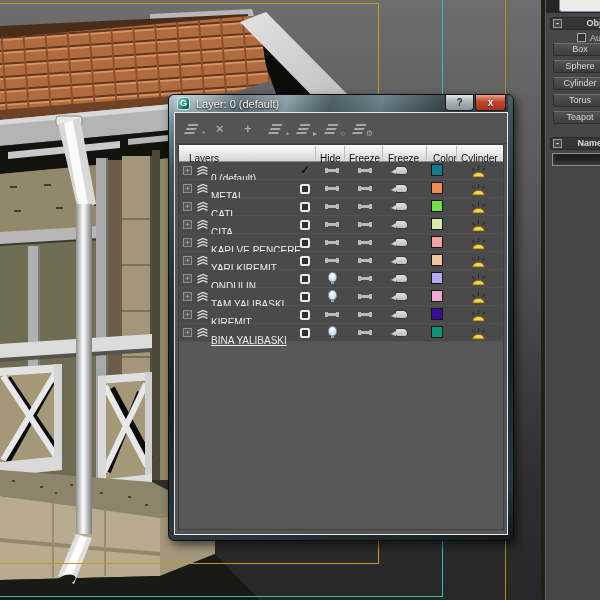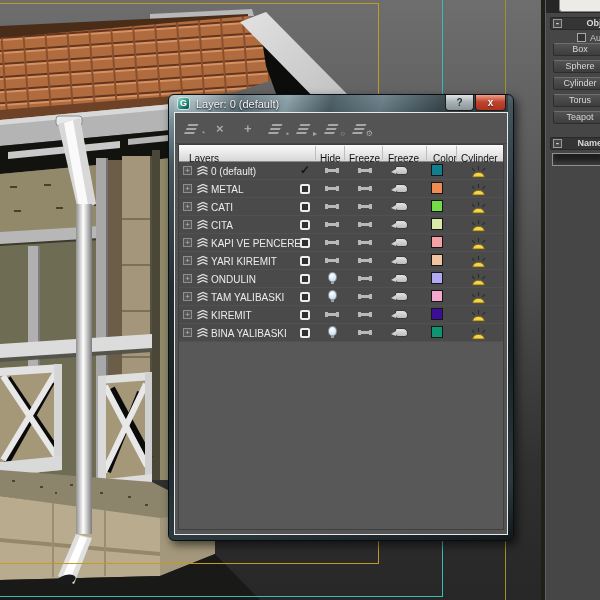--- a/index.html
+++ b/index.html
@@ -45,21 +45,21 @@
   #grid{position:absolute;left:3px;right:3px;top:31px;bottom:4px;background:#585858;border:1px solid #3f3f3f;}
   #grid-header{height:16px;background:linear-gradient(#fbfbfb,#d7d7d7);position:relative;
        font-size:10px;color:#111;border-bottom:1px solid #8a8a8a;}
   .hcell{position:absolute;top:8px;}
   .hsep{position:absolute;top:1px;bottom:1px;width:1px;background:#bdbdbd;}
   #rows{position:relative;}
   .lrow{position:relative;height:17px;background:#4a4a4a;border-bottom:1px solid #515151;}
   .expand{position:absolute;left:4px;top:4px;width:9px;height:9px;border:1px solid #8f8f8f;
        background:#565656;color:#bbb;font-size:8px;line-height:8px;text-align:center;box-sizing:border-box;}
   .stack{position:absolute;left:17px;top:2px;}
-  .lname{position:absolute;left:32px;top:4px;font-size:10px;color:#ececec;white-space:nowrap;}
+  .lname{position:absolute;left:32px;top:11px;font-size:10px;color:#ececec;white-space:nowrap;text-decoration:underline;}
   .ccheck{position:absolute;left:119px;top:1px;width:14px;text-align:center;color:#151515;
        font-size:12px;font-weight:bold;}
   .cbox{position:absolute;left:121px;top:4px;width:10px;height:10px;border:2px solid #ececec;
        background:#2f2f2f;border-radius:2px;box-sizing:border-box;}
   .dash{position:absolute;width:12px;height:3px;background:#b9b9b9;top:7px;}
   .dash::before,.dash::after{content:"";position:absolute;top:-1px;width:3px;height:5px;background:#b9b9b9;}
   .dash::before{left:-1px}.dash::after{right:-1px}
   .d-hide{left:147px}.d-freeze{left:180px}
   .bulb{position:absolute;left:149px;top:2px;width:9px;height:10px;border-radius:50% 50% 46% 46%;
        background:radial-gradient(circle at 40% 30%,#ffffff,#bdd6e6);border:1px solid #7d909c;box-sizing:border-box;}

